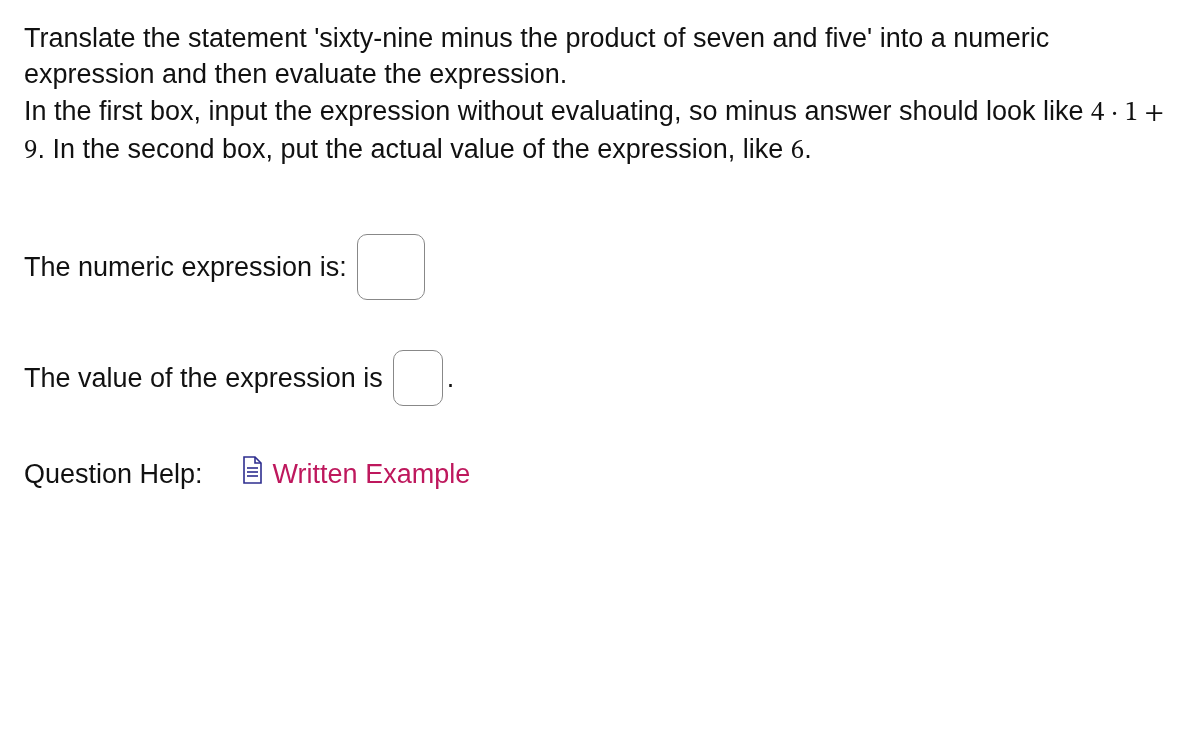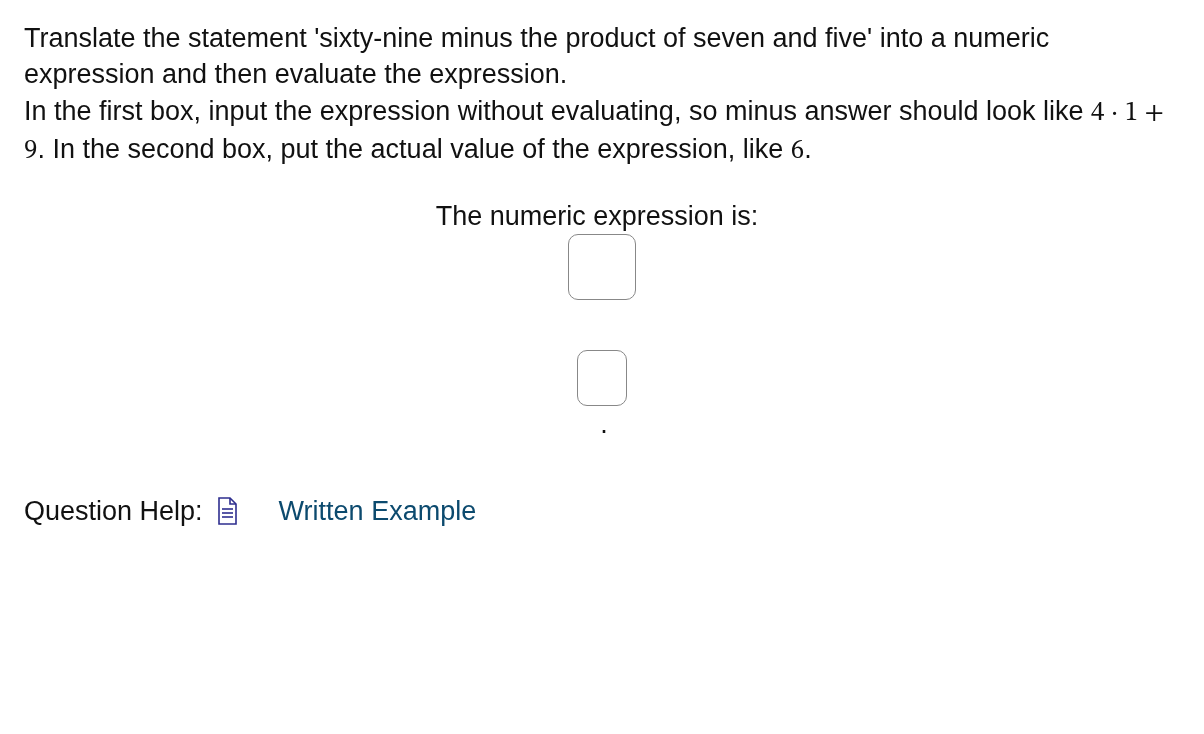--- a/index.html
+++ b/index.html
@@ -7,30 +7,29 @@
     padding: 20px 24px;
     font-family: "Lucida Sans Unicode", "Lucida Grande", "Trebuchet MS", Verdana, sans-serif;
     font-size: 27px;
     color: #111;
     line-height: 1.35;
     background: #fff;
     width: 1204px;
     box-sizing: border-box;
   }
   .question-text {
-    margin-bottom: 28px;
+    margin-bottom: 64px;
   }
   .mathvar {
     font-family: "Cambria Math", "STIX Two Math", Georgia, serif;
   }
   .answer-row {
     display: flex;
     align-items: center;
     margin-bottom: 50px;
-    flex-direction: column;
   }
   .answer-row .label {
     margin-right: 10px;
   }
   .input-box {
     display: inline-block;
     border: 1px solid #888;
     border-radius: 10px;
     background: #fff;
     box-sizing: border-box;
@@ -45,28 +44,27 @@
   }
   .trailing-dot {
     margin-left: 4px;
   }
   .help-row {
     display: flex;
     align-items: center;
     margin-top: 4px;
   }
   .help-label {
-    margin-right: 13px;
+    margin-right: 38px;
   }
   .help-link {
-    color: #0c4a6e;
+    color: #be185d;
     display: inline-flex;
-    align-items: center;
+    align-items: flex-start;
     cursor: pointer;
-    gap: 31px;
   }
   .doc-icon {
     width: 22px;
     height: 28px;
     margin-right: 10px;
     flex-shrink: 0;
   }
   .doc-icon svg {
     display: block;
   }
@@ -78,20 +76,21 @@
   <span>Translate the statement 'sixty-nine minus the product of seven and five' into a numeric expression and then evaluate the expression.</span><br>
   <span>In the first box, input the expression without evaluating, so minus answer should look like </span><span class="mathvar">4 · 1 + 9</span><span>. In the second box, put the actual value of the expression, like </span><span class="mathvar">6</span><span>.</span>
 </div>
 
 <div class="answer-row">
   <span class="label">The numeric expression is:</span>
   <span class="input-box large"></span>
 </div>
 
 <div class="answer-row">
+  <span class="label">The value of the expression is</span>
   <span class="input-box small"></span>
   <span class="trailing-dot">.</span>
 </div>
 
 <div class="help-row">
   <span class="help-label">Question Help:</span>
   <span class="help-link">
     <span class="doc-icon">
       <svg viewBox="0 0 22 28" width="22" height="28">
         <path d="M3 1 H14 L20 7 V27 H3 Z" fill="none" stroke="#2e2e8f" stroke-width="1.6"></path>

